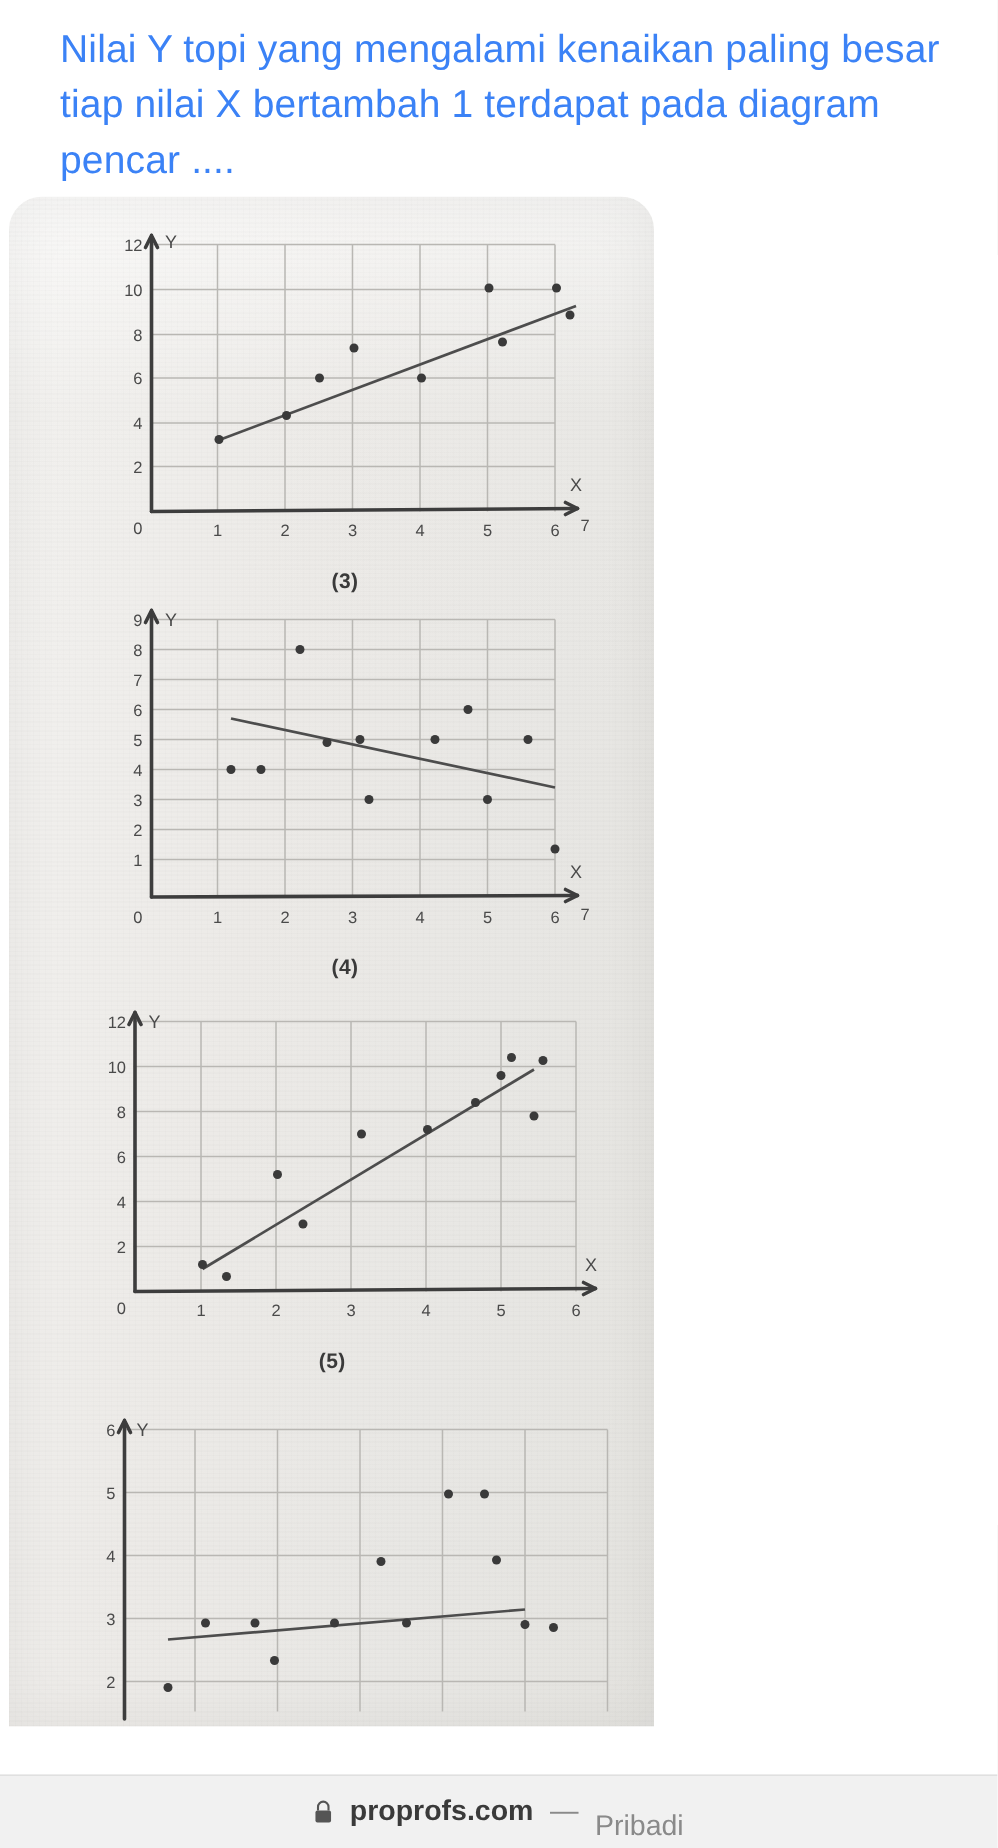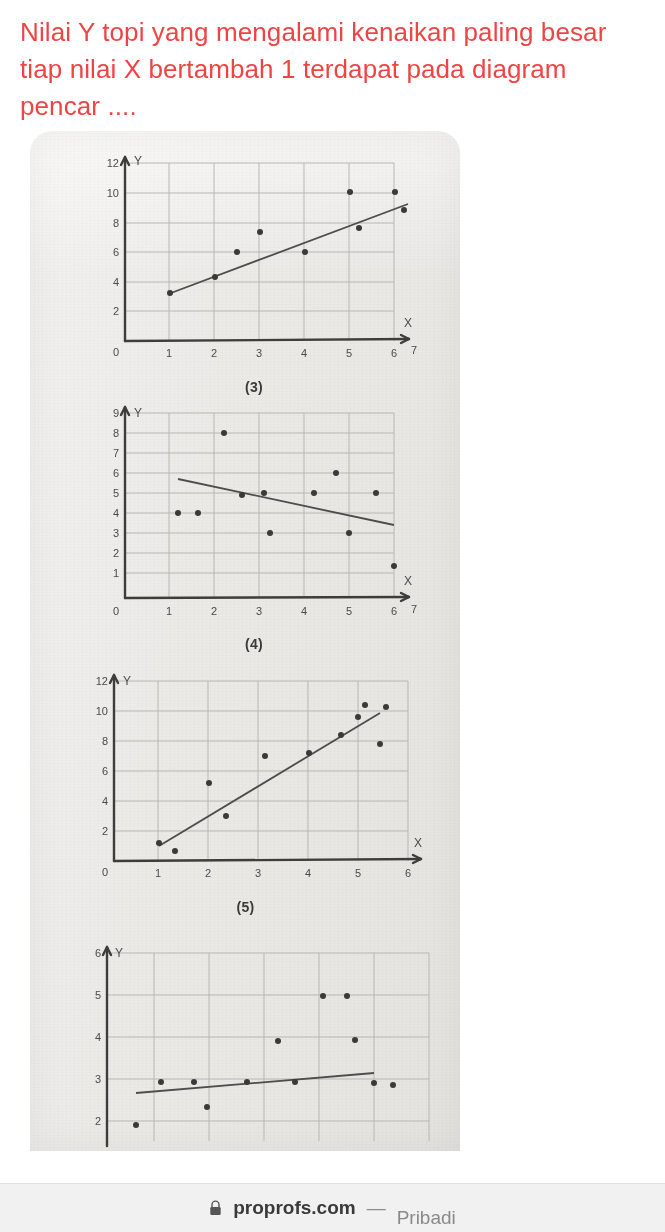--- a/index.html
+++ b/index.html
@@ -15,31 +15,31 @@
     position: relative;
   }
   .page {
     width: 665px;
     height: 1232px;
     display: flex;
     flex-direction: column;
     background: #ffffff;
   }
   .question {
-    padding: 14px 22px 6px 20px;
+    padding: 14px 22px 6px 40px;
     font-size: 26px;
     line-height: 1.42;
-    color: #ef4444;
+    color: #3b82f6;
     letter-spacing: 0.1px;
   }
   .image-area {
     flex: 1;
     position: relative;
     overflow: hidden;
-    padding-left: 30px;
+    padding-left: 6px;
   }
   .photo {
     position: relative;
     width: 430px;
     height: 1020px;
     background: #efeeec;
     background-image:
       linear-gradient(180deg, rgba(255,255,255,0.55) 0%, rgba(238,237,234,0.2) 14%, rgba(232,231,228,0.0) 35%),
       linear-gradient(100deg, #f3f2f0 0%, #eceaE7 40%, #e8e7e4 70%, #e4e3df 100%);
     border-top-left-radius: 22px;

